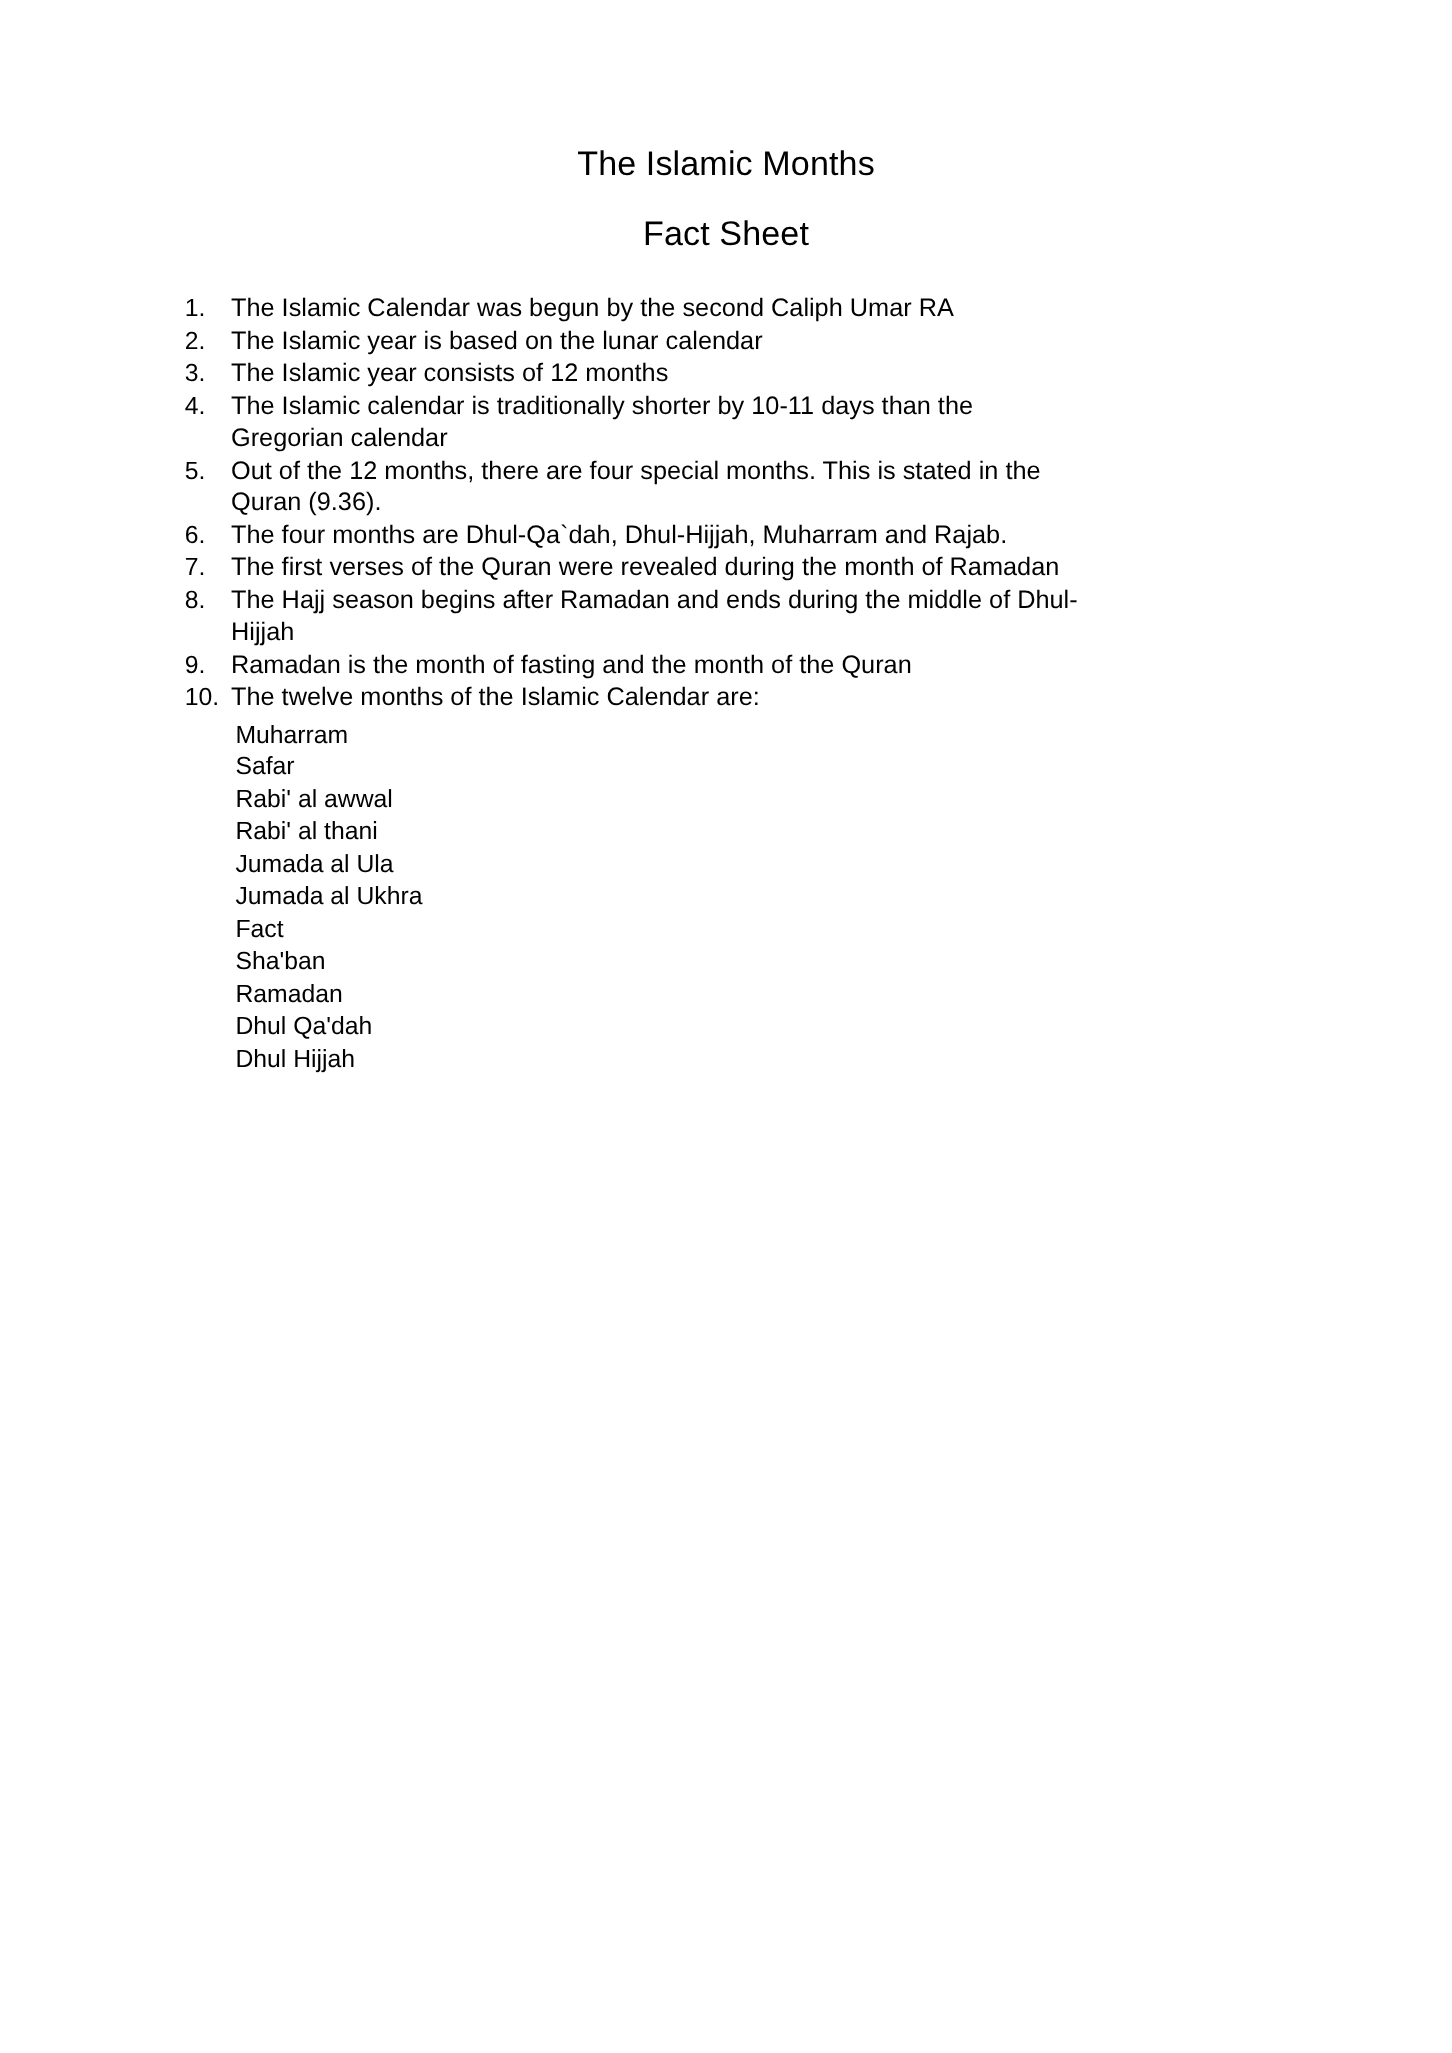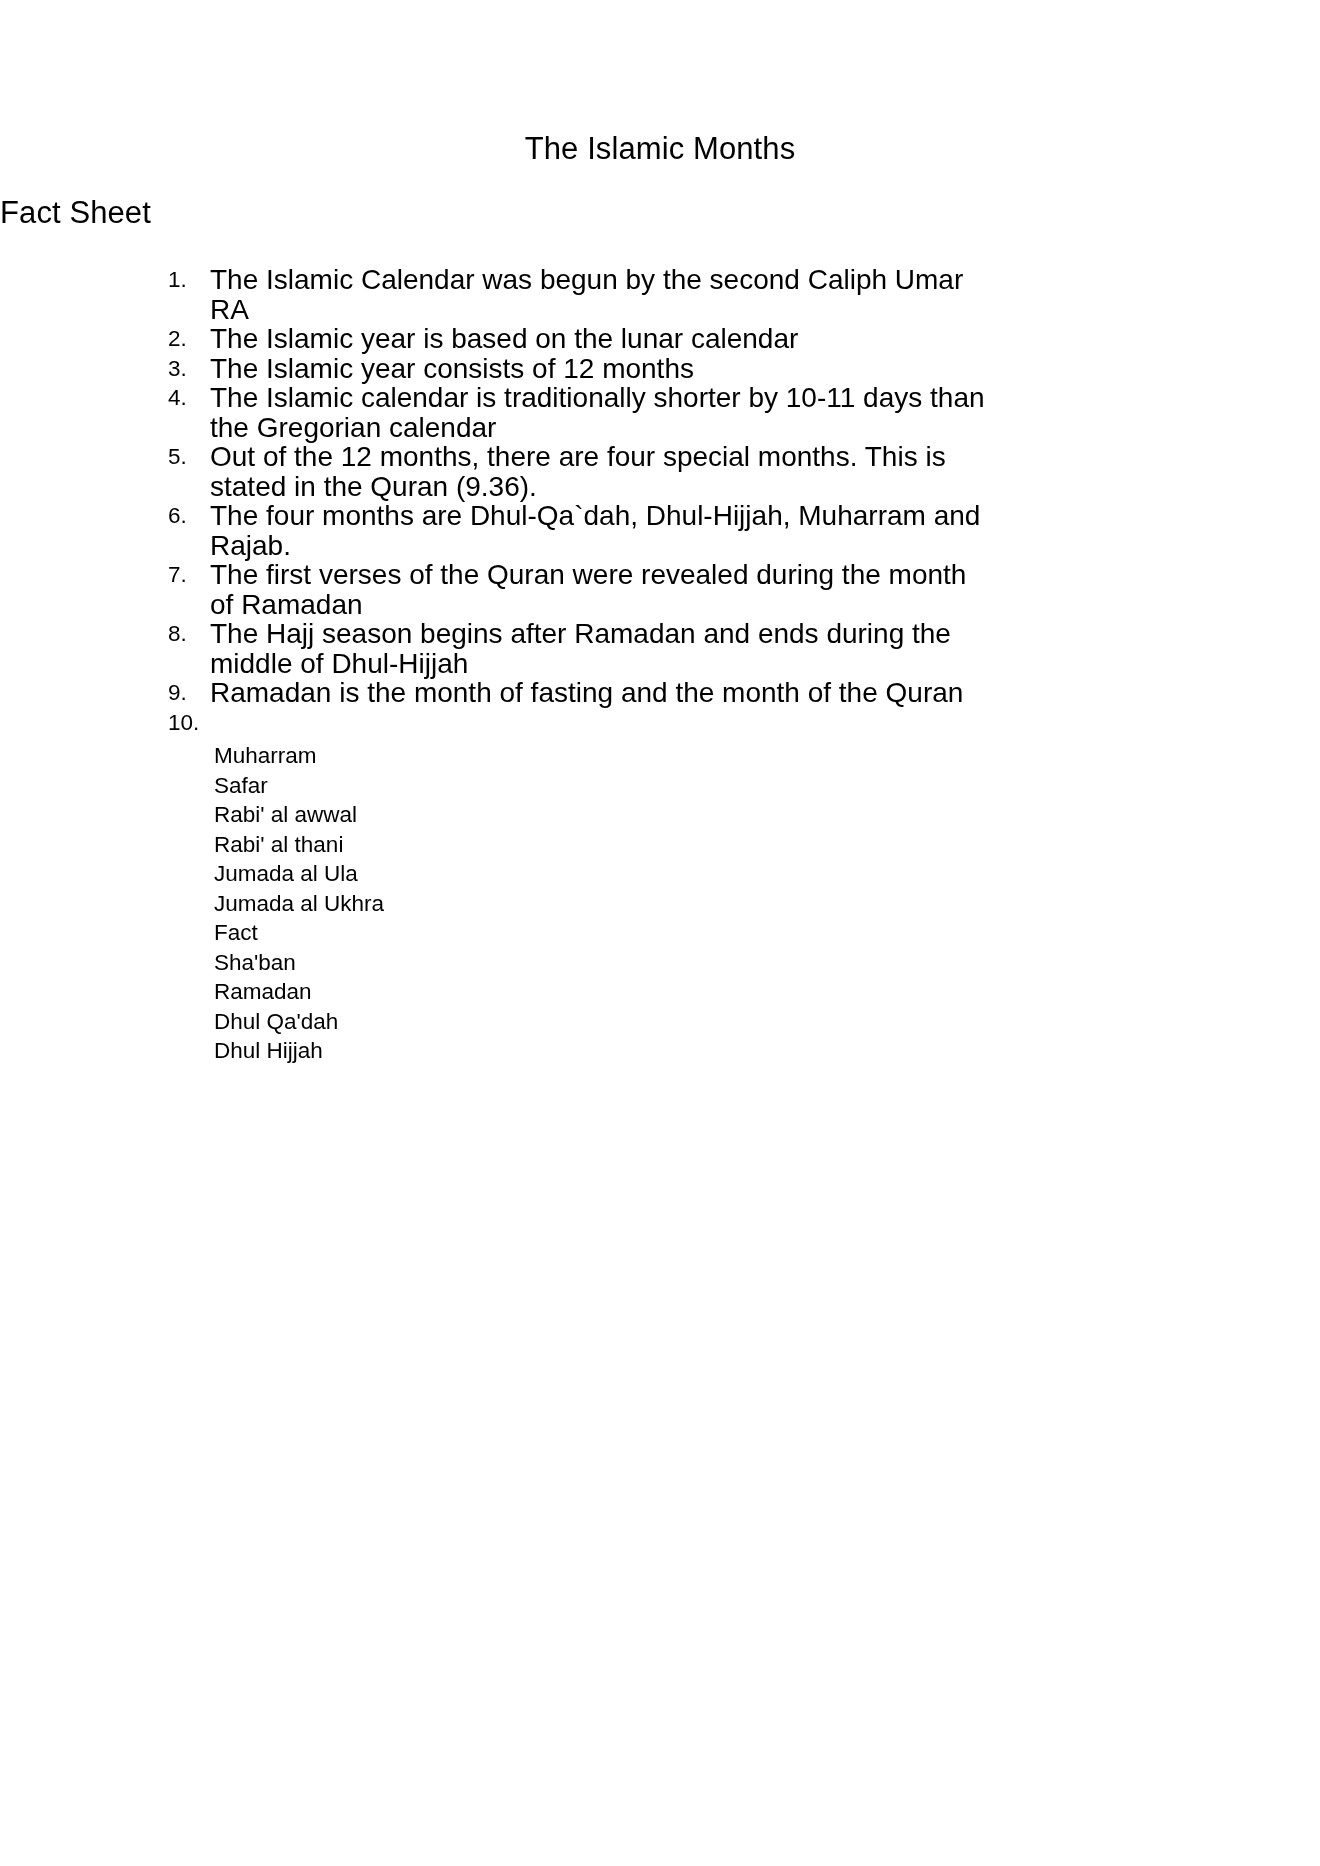--- a/index.html
+++ b/index.html
@@ -27,21 +27,21 @@
   .doc-title {
     text-align: center;
     font-size: 31px;
     font-weight: normal;
     line-height: 1.2;
     margin: 0;
     padding-top: 130px;
     letter-spacing: 0.1px;
   }
   .doc-subtitle {
-    text-align: left;
+    text-align: center;
     font-size: 31px;
     font-weight: normal;
     line-height: 1.2;
     margin: 0;
     padding-top: 27px;
     letter-spacing: 0.1px;
   }
   .fact-list {
     margin: 0;
     padding: 0;
@@ -65,21 +65,21 @@
     text-align: left;
     font-size: 22.5px;
     line-height: 29.5px;
   }
   .fact-num.wide {
     left: 168px;
     width: 46px;
   }
   .fact-text {
     display: block;
-    font-size: 28px;
+    font-size: 23px;
     line-height: 29.5px;
   }
   .months-block {
     margin: 4px;
     padding: 0;
     list-style: none;
   }
   .month-item {
     font-size: 22.5px;
     line-height: 29.5px;
@@ -137,20 +137,21 @@
         <span class="fact-text">The Hajj season begins after Ramadan and ends during the middle of Dhul-Hijjah</span>
       </li>
 
       <li class="fact-item">
         <span class="fact-num">9.</span>
         <span class="fact-text">Ramadan is the month of fasting and the month of the Quran</span>
       </li>
 
       <li class="fact-item">
         <span class="fact-num wide">10.</span>
+        <span class="fact-text">The twelve months of the Islamic Calendar are:</span>
       </li>
 
     </ol>
 
     <ul class="months-block">
       <li class="month-item">Muharram</li>
       <li class="month-item">Safar</li>
       <li class="month-item">Rabi' al awwal</li>
       <li class="month-item">Rabi' al thani</li>
       <li class="month-item">Jumada al Ula</li>

